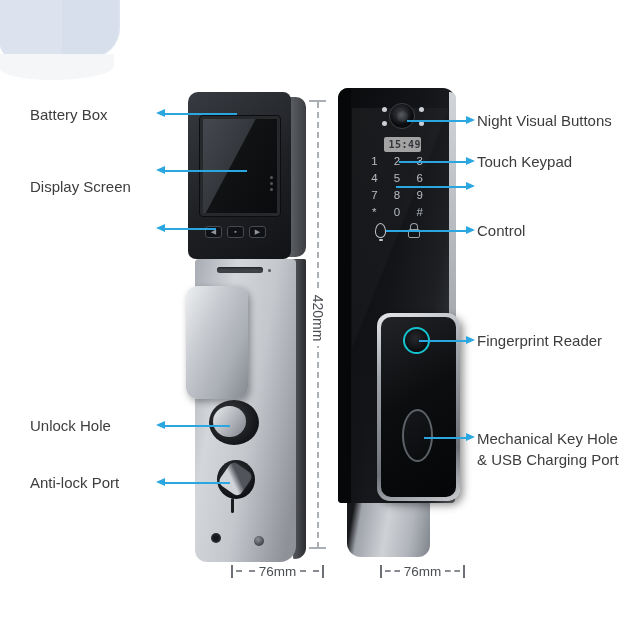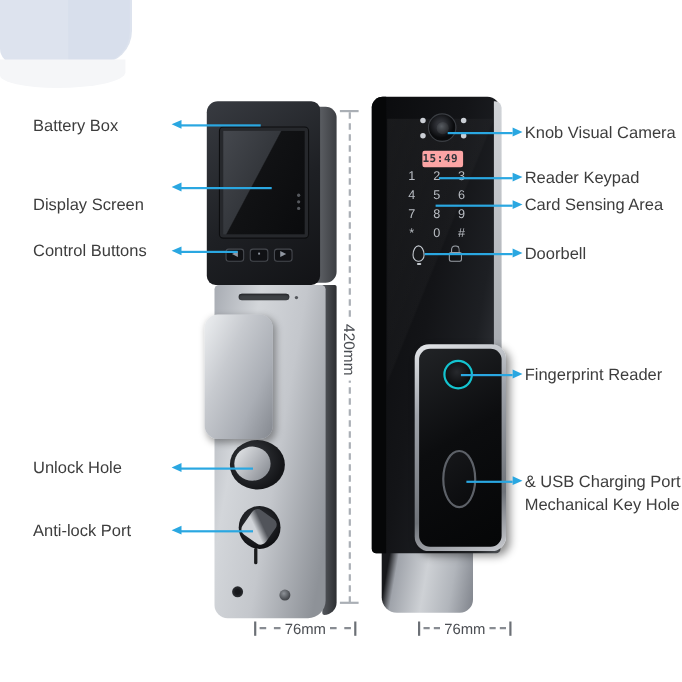--- a/index.html
+++ b/index.html
@@ -35,21 +35,21 @@
 
   
   .fr-lower { left:347px; top:497px; width:83px; height:60px; background:linear-gradient(100deg,#17181b 0%,#17181b 9%,#9fa3aa 18%,#ced1d5 48%,#b1b5bb 75%,#7f838b 100%); border-radius:2px 6px 12px 14px; }
   .fr-glass { left:338px; top:88px; width:117px; height:415px; border-radius:10px 12px 4px 4px; background:linear-gradient(100deg,#0a0b0d 0%,#131417 45%,#1d1f23 70%,#35383d 88%,#6b6f75 97%); }
   .fr-glass-l { left:338px; top:88px; width:13px; height:415px; background:#060708; border-radius:10px 0 0 4px; }
   .fr-metal-r { left:449px; top:92px; width:7px; height:406px; background:linear-gradient(#d1d4d8,#85898f); border-radius:0 6px 6px 0; }
   .fr-gloss { left:352px; top:108px; width:96px; height:290px; background:linear-gradient(112deg,rgba(255,255,255,0.055) 0%,rgba(255,255,255,0.025) 45%,rgba(255,255,255,0) 46%); }
   .fr-led { width:5px; height:5px; border-radius:50%; background:#cbcfd5; }
   .fr-lens-o { left:389px; top:103px; width:26px; height:26px; border-radius:50%; background:radial-gradient(circle at 45% 40%,#313339 0%,#313339 18%,#0a0b0d 60%); border:1.5px solid #3b3e43; }
   .fr-lens-i { left:397px; top:111px; width:11px; height:11px; border-radius:50%; background:radial-gradient(circle at 40% 35%,#575b61,#17181b); }
-  .fr-time { left:384px; top:137px; width:37px; height:15px; background:#fca5a5; color:#33363b; font-family:"DejaVu Sans Mono", monospace; font-weight:bold; font-size:10px; line-height:15px; text-align:left; border-radius:2px; letter-spacing:.5px; }
+  .fr-time { left:384px; top:137px; width:37px; height:15px; background:#a3a3a3; color:#33363b; font-family:"DejaVu Sans Mono", monospace; font-weight:bold; font-size:10px; line-height:15px; text-align:right; border-radius:2px; letter-spacing:.5px; }
   .fr-keys { left:363px; top:152px; width:68px; height:68px; display:grid; grid-template-columns:repeat(3,1fr); align-items:center; justify-items:center; color:#b9bdc3; font-size:11.5px; }
   .bell { left:375px; top:223px; width:11px; height:15px; border:1.5px solid #c3c8ce; border-radius:50% 50% 46% 46% / 58% 58% 40% 40%; }
   .bell-dot { left:379px; top:239px; width:4px; height:2px; background:#c3c8ce; border-radius:1px; }
   .lk-shackle { left:410px; top:223px; width:8px; height:8px; border:1.5px solid #9aa0a7; border-radius:50% 50% 0 0; border-bottom:none; }
   .lk-body { left:408px; top:229px; width:12px; height:9px; border:1.5px solid #9aa0a7; border-radius:2px; background:rgba(0,0,0,.2); }
   .fr-frame { left:377px; top:313px; width:83px; height:188px; border-radius:13px; background:linear-gradient(160deg,#e5e7ea 0%,#a0a4ab 30%,#6f7379 75%,#cbcdd2 100%); box-shadow:3px 4px 8px rgba(0,0,0,.45); }
   .fr-face { left:381px; top:317px; width:75px; height:180px; border-radius:10px; background:linear-gradient(150deg,#212326 0%,#0c0d0f 45%,#050607 100%); }
   .fr-fp { left:403px; top:327px; width:27px; height:27px; border-radius:50%; border:2.5px solid #14c3cf; background:radial-gradient(circle at 45% 40%,#27292d,#0b0c0e 70%); }
   .fr-keyhole { left:402px; top:409px; width:31px; height:53px; border-radius:16px / 27px; border:2px solid #5d6168; background:linear-gradient(140deg,#16171a,#0a0b0d); }
 
@@ -170,52 +170,50 @@
   </div>
 
   <div class="lbl lbl-l" style="left:30px; top:106px;">Battery Box</div>
   <div class="aline" style="left:164px; top:113px; width:73px;"></div>
   <div class="ah ah-l" style="left:156px; top:109px;"></div>
 
   <div class="lbl lbl-l" style="left:30px; top:162px;margin-top:16px;">Display Screen</div>
   <div class="aline" style="left:164px; top:170px; width:83px;"></div>
   <div class="ah ah-l" style="left:156px; top:166px;"></div>
 
-  <div class="lbl lbl-l" style="left:30px; top:220px;">Control Buttons</div>
   <div class="aline" style="left:164px; top:228px; width:52px;"></div>
   <div class="ah ah-l" style="left:156px; top:224px;"></div>
 
   <div class="lbl lbl-l" style="left:30px; top:417px;">Unlock Hole</div>
   <div class="aline" style="left:164px; top:425px; width:66px;"></div>
   <div class="ah ah-l" style="left:156px; top:421px;"></div>
 
   <div class="lbl lbl-l" style="left:30px; top:474px;">Anti-lock Port</div>
   <div class="aline" style="left:164px; top:482px; width:66px;"></div>
   <div class="ah ah-l" style="left:156px; top:478px;"></div>
 
-  <div class="lbl" style="left:477px; top:112px;">Knob Visual Camera</div>
+  <div class="lbl" style="left:477px; top:112px;">Night Visual Buttons</div>
   <div class="aline" style="left:407px; top:120px; width:59px;"></div>
   <div class="ah ah-r" style="left:466px; top:116px;"></div>
 
-  <div class="lbl" style="left:477px; top:153px;">Reader Keypad</div>
+  <div class="lbl" style="left:477px; top:153px;">Touch Keypad</div>
   <div class="aline" style="left:399px; top:161px; width:67px;"></div>
   <div class="ah ah-r" style="left:466px; top:157px;"></div>
 
-  <div class="lbl" style="left:477px; top:178px;">Card Sensing Area</div>
   <div class="aline" style="left:396px; top:186px; width:70px;"></div>
   <div class="ah ah-r" style="left:466px; top:182px;"></div>
 
-  <div class="lbl" style="left:477px; top:222px;">Doorbell</div>
+  <div class="lbl" style="left:477px; top:222px;">Control</div>
   <div class="aline" style="left:386px; top:230px; width:80px;"></div>
   <div class="ah ah-r" style="left:466px; top:226px;"></div>
 
   <div class="lbl" style="left:477px; top:332px;">Fingerprint Reader</div>
   <div class="aline" style="left:419px; top:340px; width:47px;"></div>
   <div class="ah ah-r" style="left:466px; top:336px;"></div>
 
   <div class="lbl lbl-2l" style="left:477px; top:428px;">
+    <div>Mechanical Key Hole</div>
     <div>&amp; USB Charging Port</div>
-    <div>Mechanical Key Hole</div>
   </div>
   <div class="aline" style="left:424px; top:437px; width:42px;"></div>
   <div class="ah ah-r" style="left:466px; top:433px;"></div>
 
 </div>
 
 </body></html>

